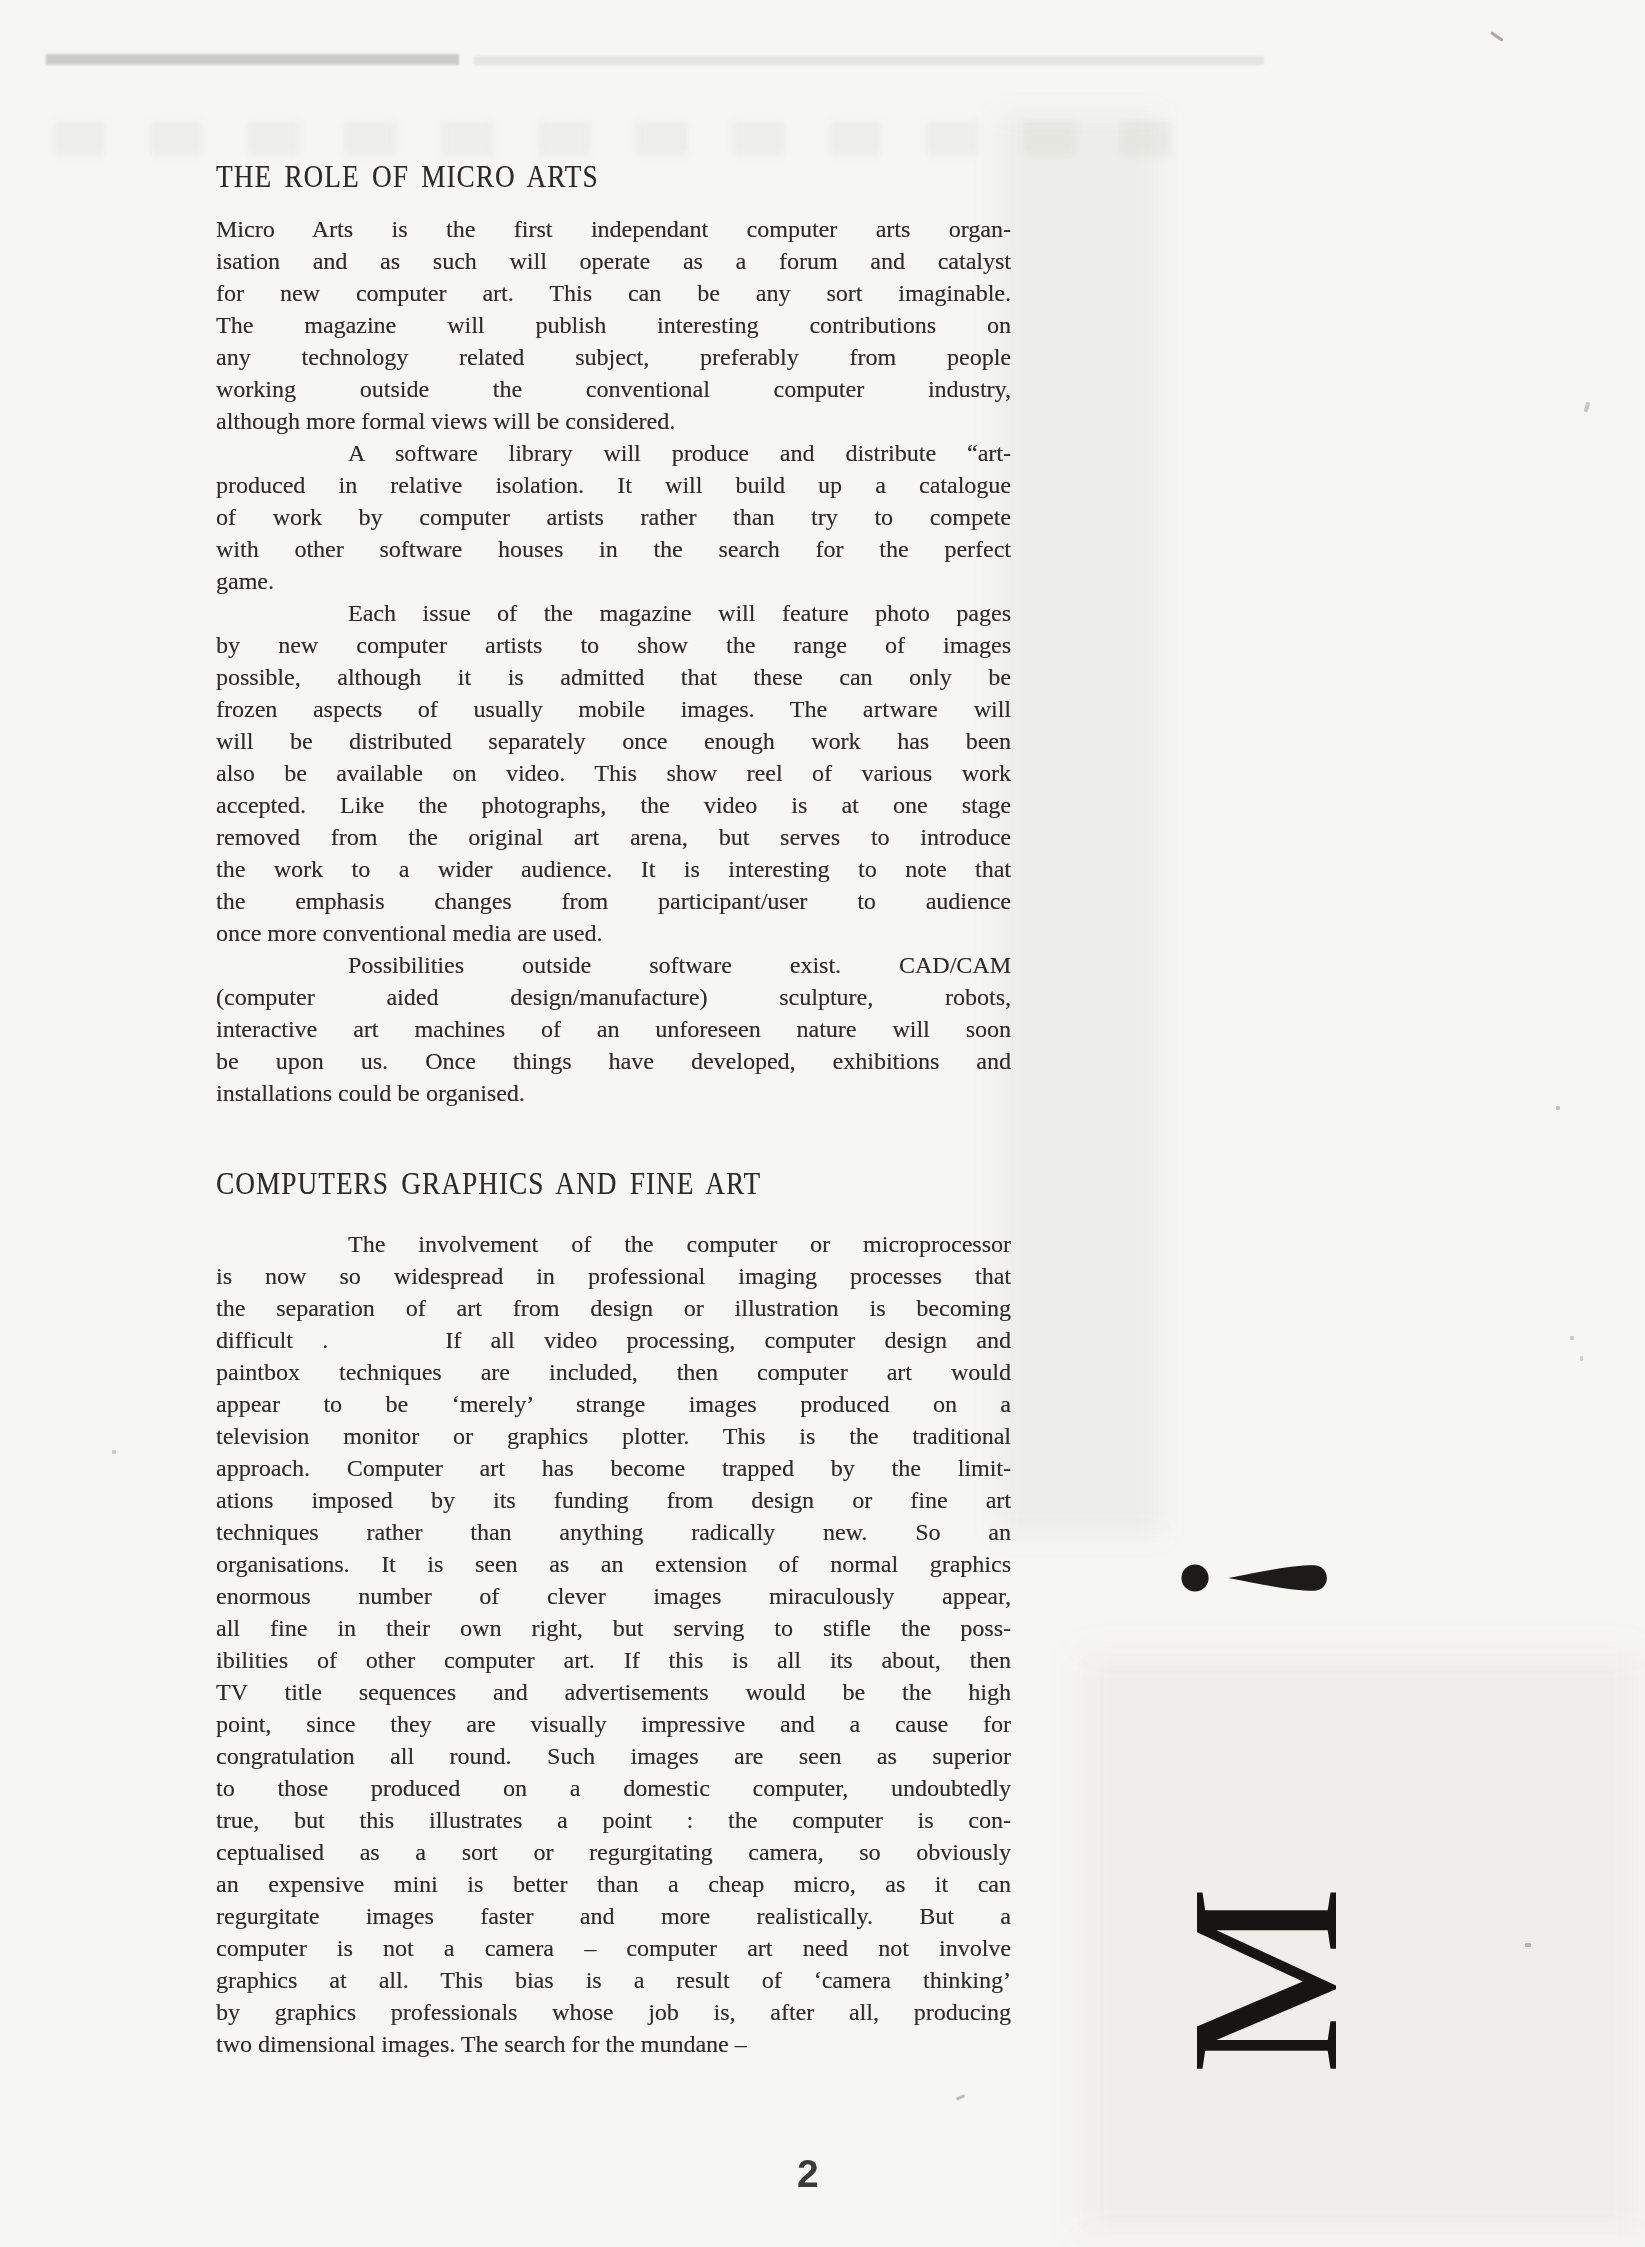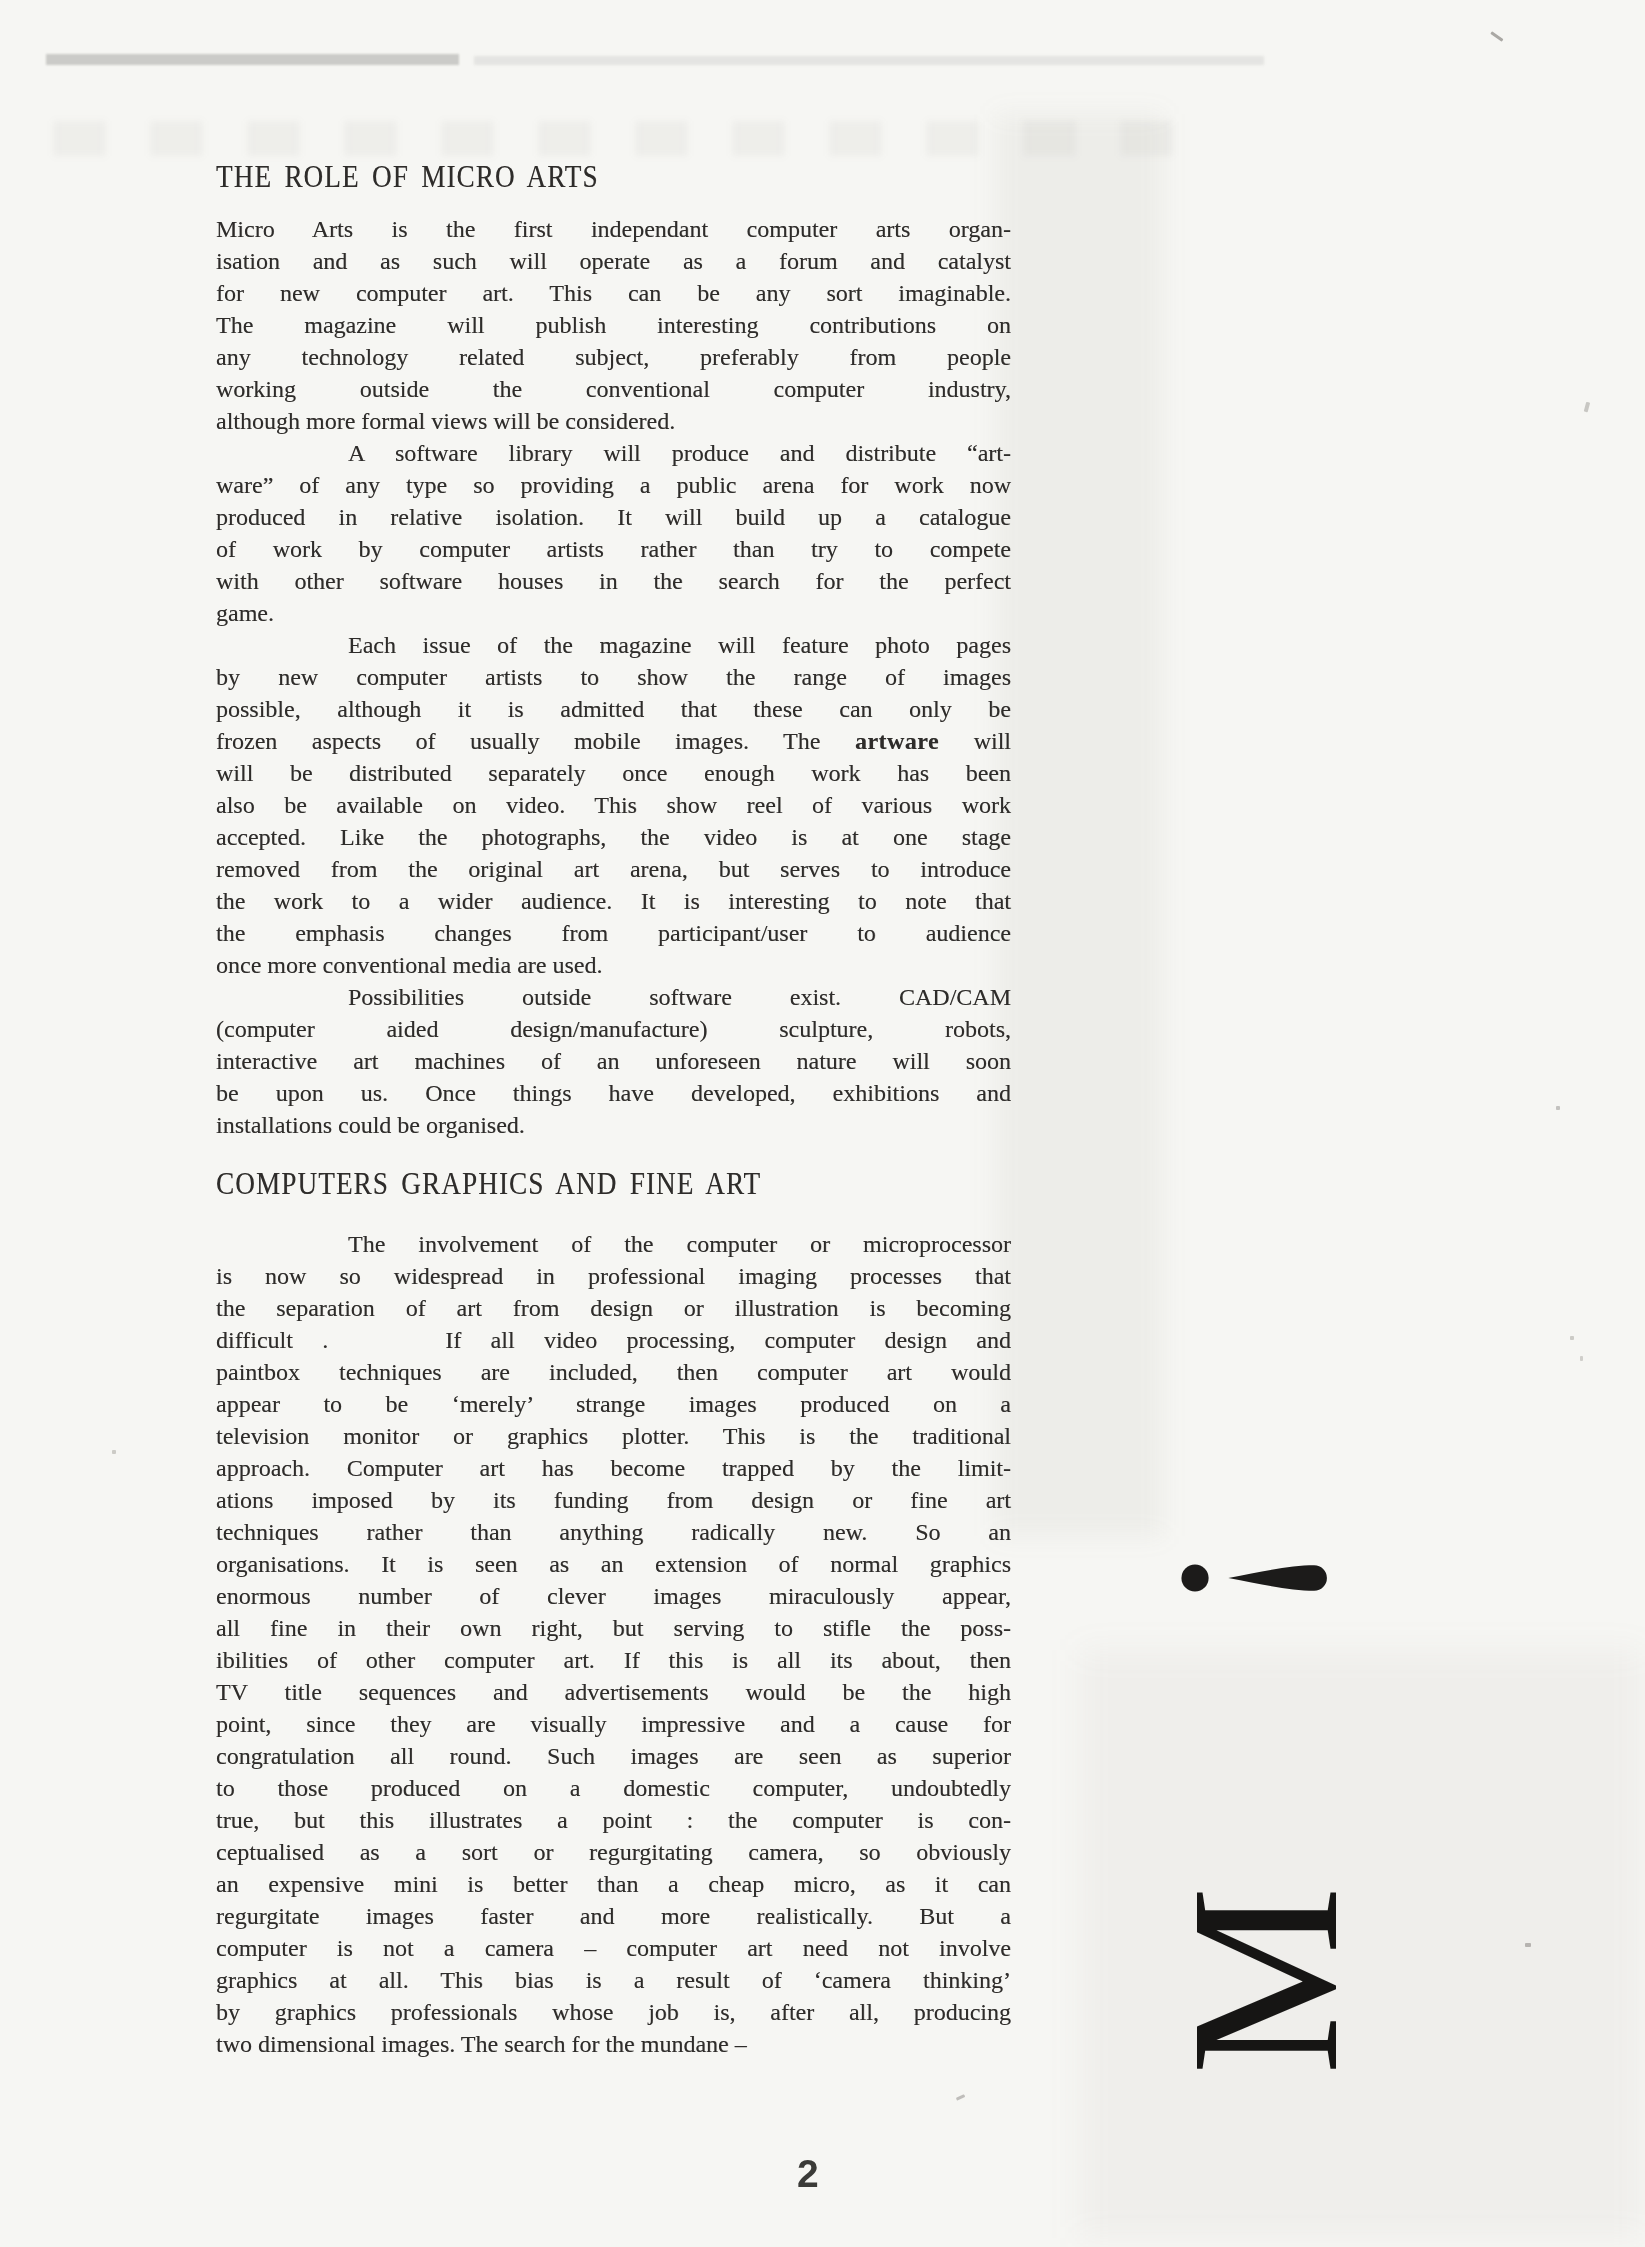--- a/index.html
+++ b/index.html
@@ -26,21 +26,21 @@
   .body2{top:1228px;}
   .para{margin:0;padding:0;}
   .line{
     height:32px;line-height:32px;font-size:24px;
     text-align:justify;text-align-last:justify;
     white-space:normal;overflow:visible;
     text-shadow:0.3px 0.3px 0.3px rgba(40,38,35,.4);
   }
   .line.last{text-align-last:left;}
   .line.indent{text-indent:132px;}
-  .line b{font-weight:700;letter-spacing:.02em;}
+  .line b{font-weight:400;letter-spacing:.02em;}
   
   .pageno{
     position:absolute;left:797px;top:2152px;
     font-family:"Liberation Sans","DejaVu Sans",sans-serif;
     font-weight:700;font-size:39px;color:#3b3b38;
   }
   
   .big-m{
     position:absolute;left:1159px;top:1875px;width:211px;height:211px;
     display:flex;align-items:center;justify-content:center;
@@ -92,21 +92,20 @@
         <div class="line"><span>Micro Arts is the first independant computer arts organ-</span></div>
         <div class="line"><span>isation and as such will operate as a forum and catalyst</span></div>
         <div class="line"><span>for new computer art. This can be any sort imaginable.</span></div>
         <div class="line"><span>The magazine will publish interesting contributions on</span></div>
         <div class="line"><span>any technology related subject, preferably from people</span></div>
         <div class="line"><span>working outside the conventional computer industry,</span></div>
         <div class="line last"><span>although more formal views will be considered.</span></div>
       </div>
       <div class="para">
         <div class="line indent"><span>A software library will produce and distribute “art-</span></div>
-        <div class="line"><span>ware” of any type so providing a public arena for work now</span></div>
         <div class="line"><span>produced in relative isolation. It will build up a catalogue</span></div>
         <div class="line"><span>of work by computer artists rather than try to compete</span></div>
         <div class="line"><span>with other software houses in the search for the perfect</span></div>
         <div class="line last"><span>game.</span></div>
       </div>
       <div class="para">
         <div class="line indent"><span>Each issue of the magazine will feature photo pages</span></div>
         <div class="line"><span>by new computer artists to show the range of images</span></div>
         <div class="line"><span>possible, although it is admitted that these can only be</span></div>
         <div class="line"><span>frozen aspects of usually mobile images. The </span><b>artware</b><span> will</span></div>

